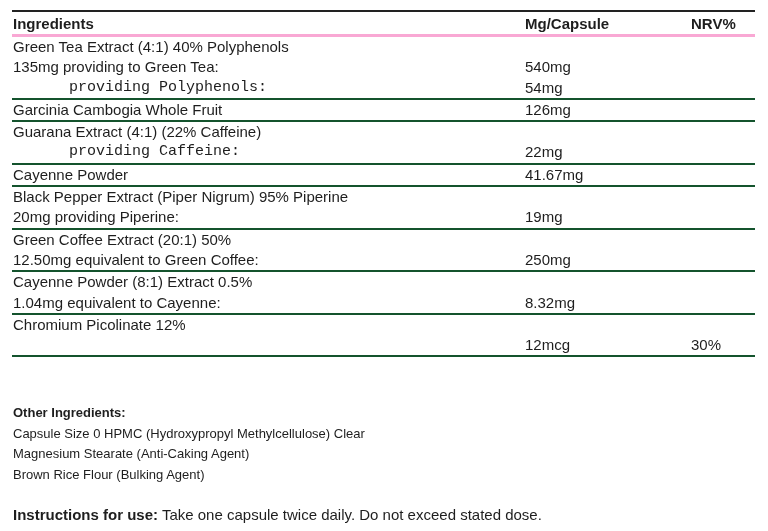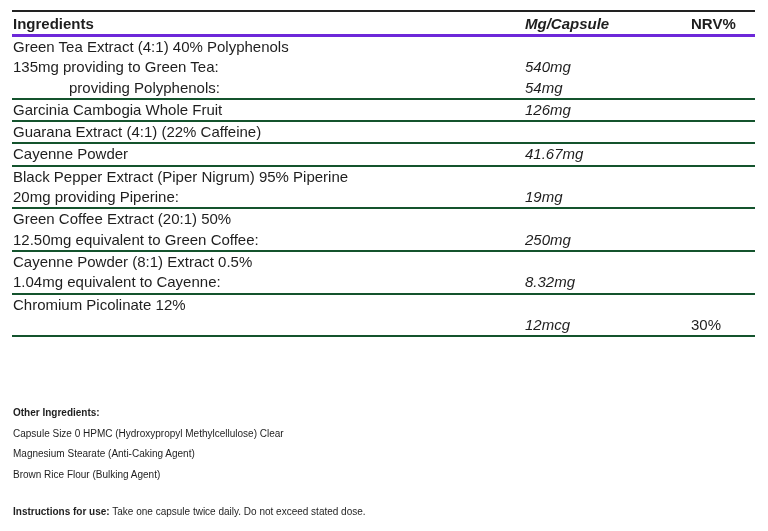--- a/index.html
+++ b/index.html
@@ -6,35 +6,35 @@
   body {
     width: 768px; height: 531px; position: relative; overflow: hidden;
     font-family: "Liberation Sans", sans-serif; color: #1e1e1e;
   }
   .table {
     position: absolute; left: 12px; top: 10px; width: 743px;
     border-top: 2px solid #222;
   }
   .thead {
     height: 22px; position: relative;
-    border-bottom: 3px solid #6d28d9;
+    border-bottom: 3px solid #f9a8d4;
     font-weight: bold; font-size: 15px;
   }
   .thead span { position: absolute; top: 3px; }
   .col-ing { left: 1px; }
-  .col-mg { left: 513px; font-style: italic; }
+  .col-mg { left: 513px; }
   .col-nrv { left: 679px; }
   .group { border-bottom: 2px solid #14532d; }
   .row { height: 20.3px; position: relative; font-size: 15px; line-height: 20px; }
   .row span { position: absolute; top: 0; white-space: nowrap; }
-  .indent { padding-left: 56px; }
+  .indent { padding-left: 56px; font-family: Liberation Mono, monospace; }
   .indent2 { padding-left: 70px; }
-  .other { position: absolute; left: 13px; top: 403px; font-size: 10px; line-height: 20.5px; }
+  .other { position: absolute; left: 13px; top: 403px; font-size: 13px; line-height: 20.5px; }
   .other .title { font-weight: bold; }
-  .instr { position: absolute; left: 13px; top: 506px; font-size: 10px; }
+  .instr { position: absolute; left: 13px; top: 506px; font-size: 15px; }
   .instr b { font-weight: bold; }
 </style>
 </head>
 <body>
 
 <div class="table">
   <div class="thead">
     <span class="col-ing">Ingredients</span>
     <span class="col-mg">Mg/Capsule</span>
     <span class="col-nrv">NRV%</span>
@@ -61,20 +61,25 @@
         <div class="row">
           <span class="col-ing">Garcinia Cambogia Whole Fruit</span>
           <span class="col-mg">126mg</span>
           <span class="col-nrv"></span>
         </div>
       </div>
       <div class="group">
         <div class="row">
           <span class="col-ing">Guarana Extract (4:1) (22% Caffeine)</span>
           <span class="col-mg"></span>
+          <span class="col-nrv"></span>
+        </div>
+        <div class="row">
+          <span class="col-ing indent">providing Caffeine:</span>
+          <span class="col-mg">22mg</span>
           <span class="col-nrv"></span>
         </div>
       </div>
       <div class="group">
         <div class="row">
           <span class="col-ing">Cayenne Powder</span>
           <span class="col-mg">41.67mg</span>
           <span class="col-nrv"></span>
         </div>
       </div>

